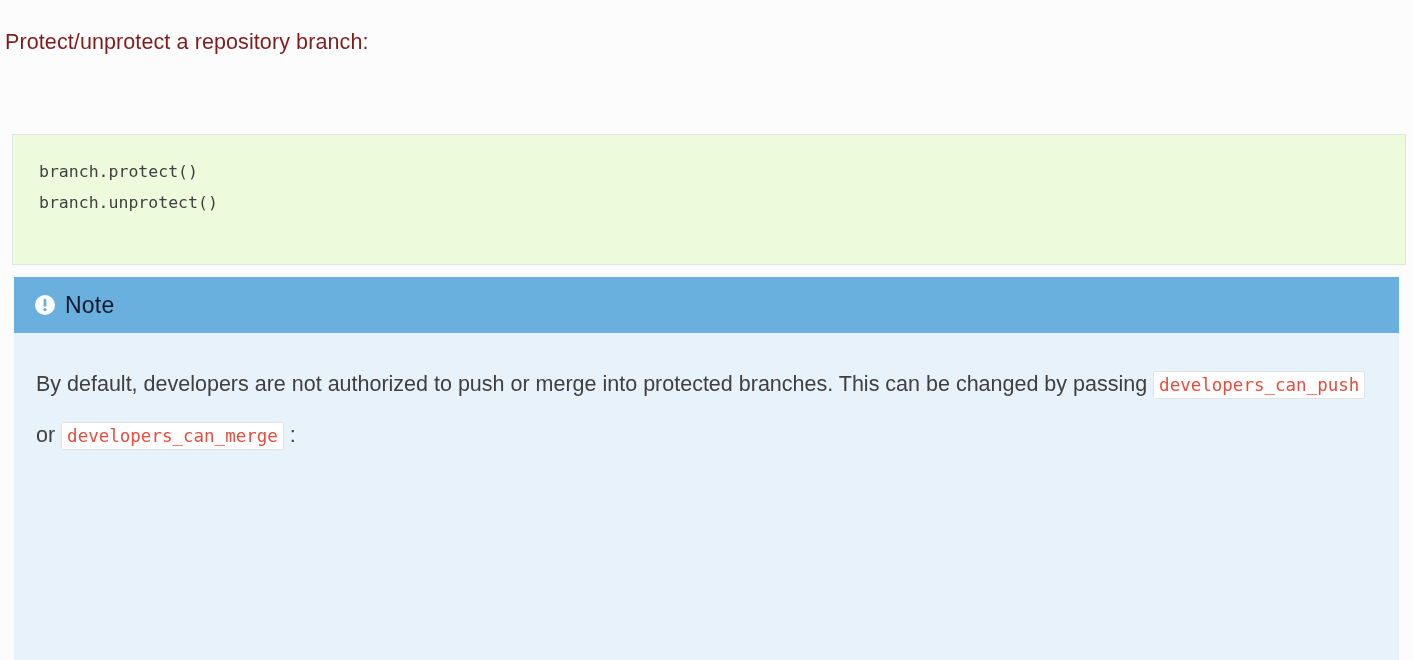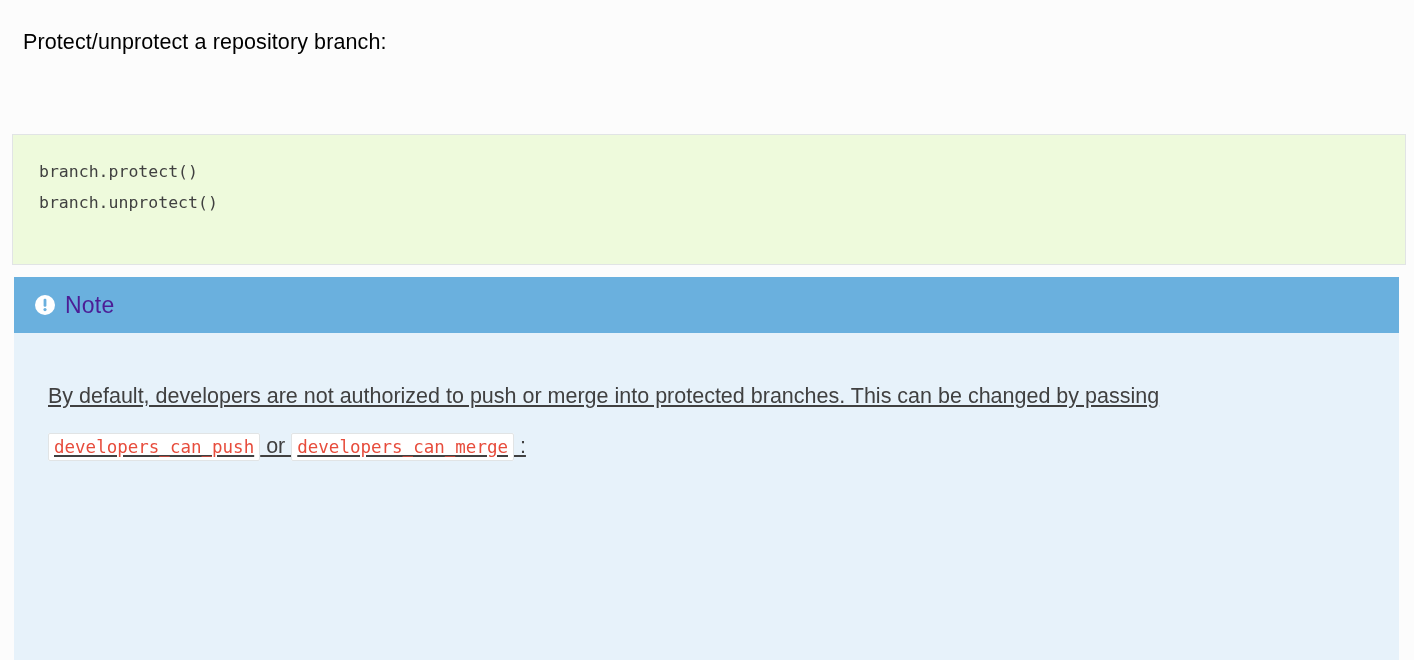--- a/index.html
+++ b/index.html
@@ -12,25 +12,25 @@
     height: 660px;
     overflow: hidden;
     font-family: "Liberation Sans", sans-serif;
     color: #404040;
     position: relative;
   }
 
   
   .intro-text {
     position: absolute;
-    left: 23px;
+    left: 5px;
     top: 26px;
     font-size: 21.5px;
     line-height: 32px;
-    color: #000000;
+    color: #7f1d1d;
     letter-spacing: 0.1px;
     white-space: nowrap;
   }
 
   
   .codeblock {
     position: absolute;
     background: #eefadc;
     border: 1px solid #e1e4e5;
     box-sizing: border-box;
@@ -70,37 +70,36 @@
     box-sizing: border-box;
   }
   .note-header-icon {
     width: 22px;
     height: 22px;
     flex: 0 0 auto;
     display: block;
     margin-right: 9px;
   }
   .note-header-title {
-    color: #4c1d95;
+    color: #0f172a;
     font-size: 23px;
     line-height: 26px;
     font-weight: 400;
     letter-spacing: 0.2px;
     text-align: center;
   }
   .note-body {
     padding: 26px 22px 0 22px;
   }
   .note-paragraph {
     font-size: 21.5px;
     line-height: 50px;
     color: #404040;
-    margin: 12px;
+    margin: 0;
     max-width: 1356px;
-    text-decoration: underline;
   }
   code.inline {
     font-family: "DejaVu Sans Mono", "Liberation Mono", monospace;
     font-size: 17.5px;
     color: #e74c3c;
     background: #ffffff;
     border: 1px solid #e1e4e5;
     border-radius: 2px;
     padding: 3px 5px;
     white-space: nowrap;

